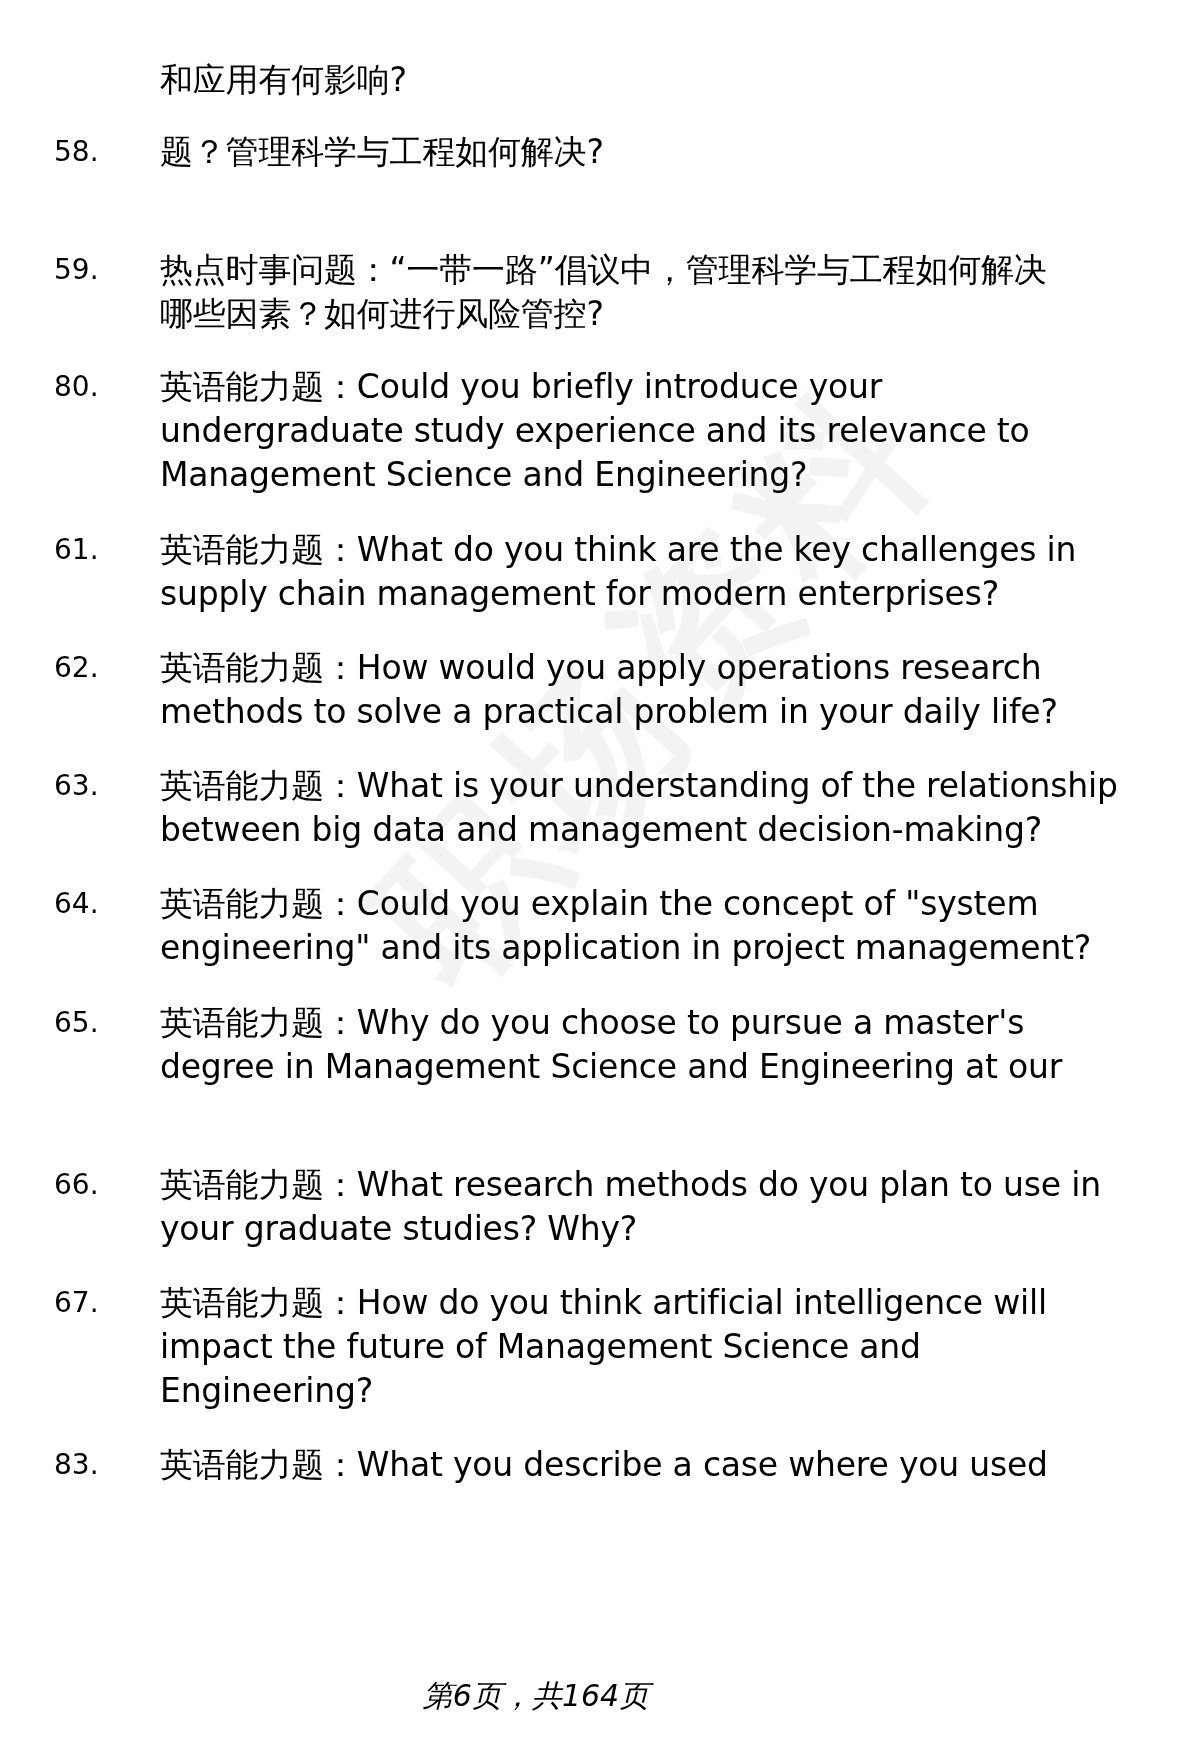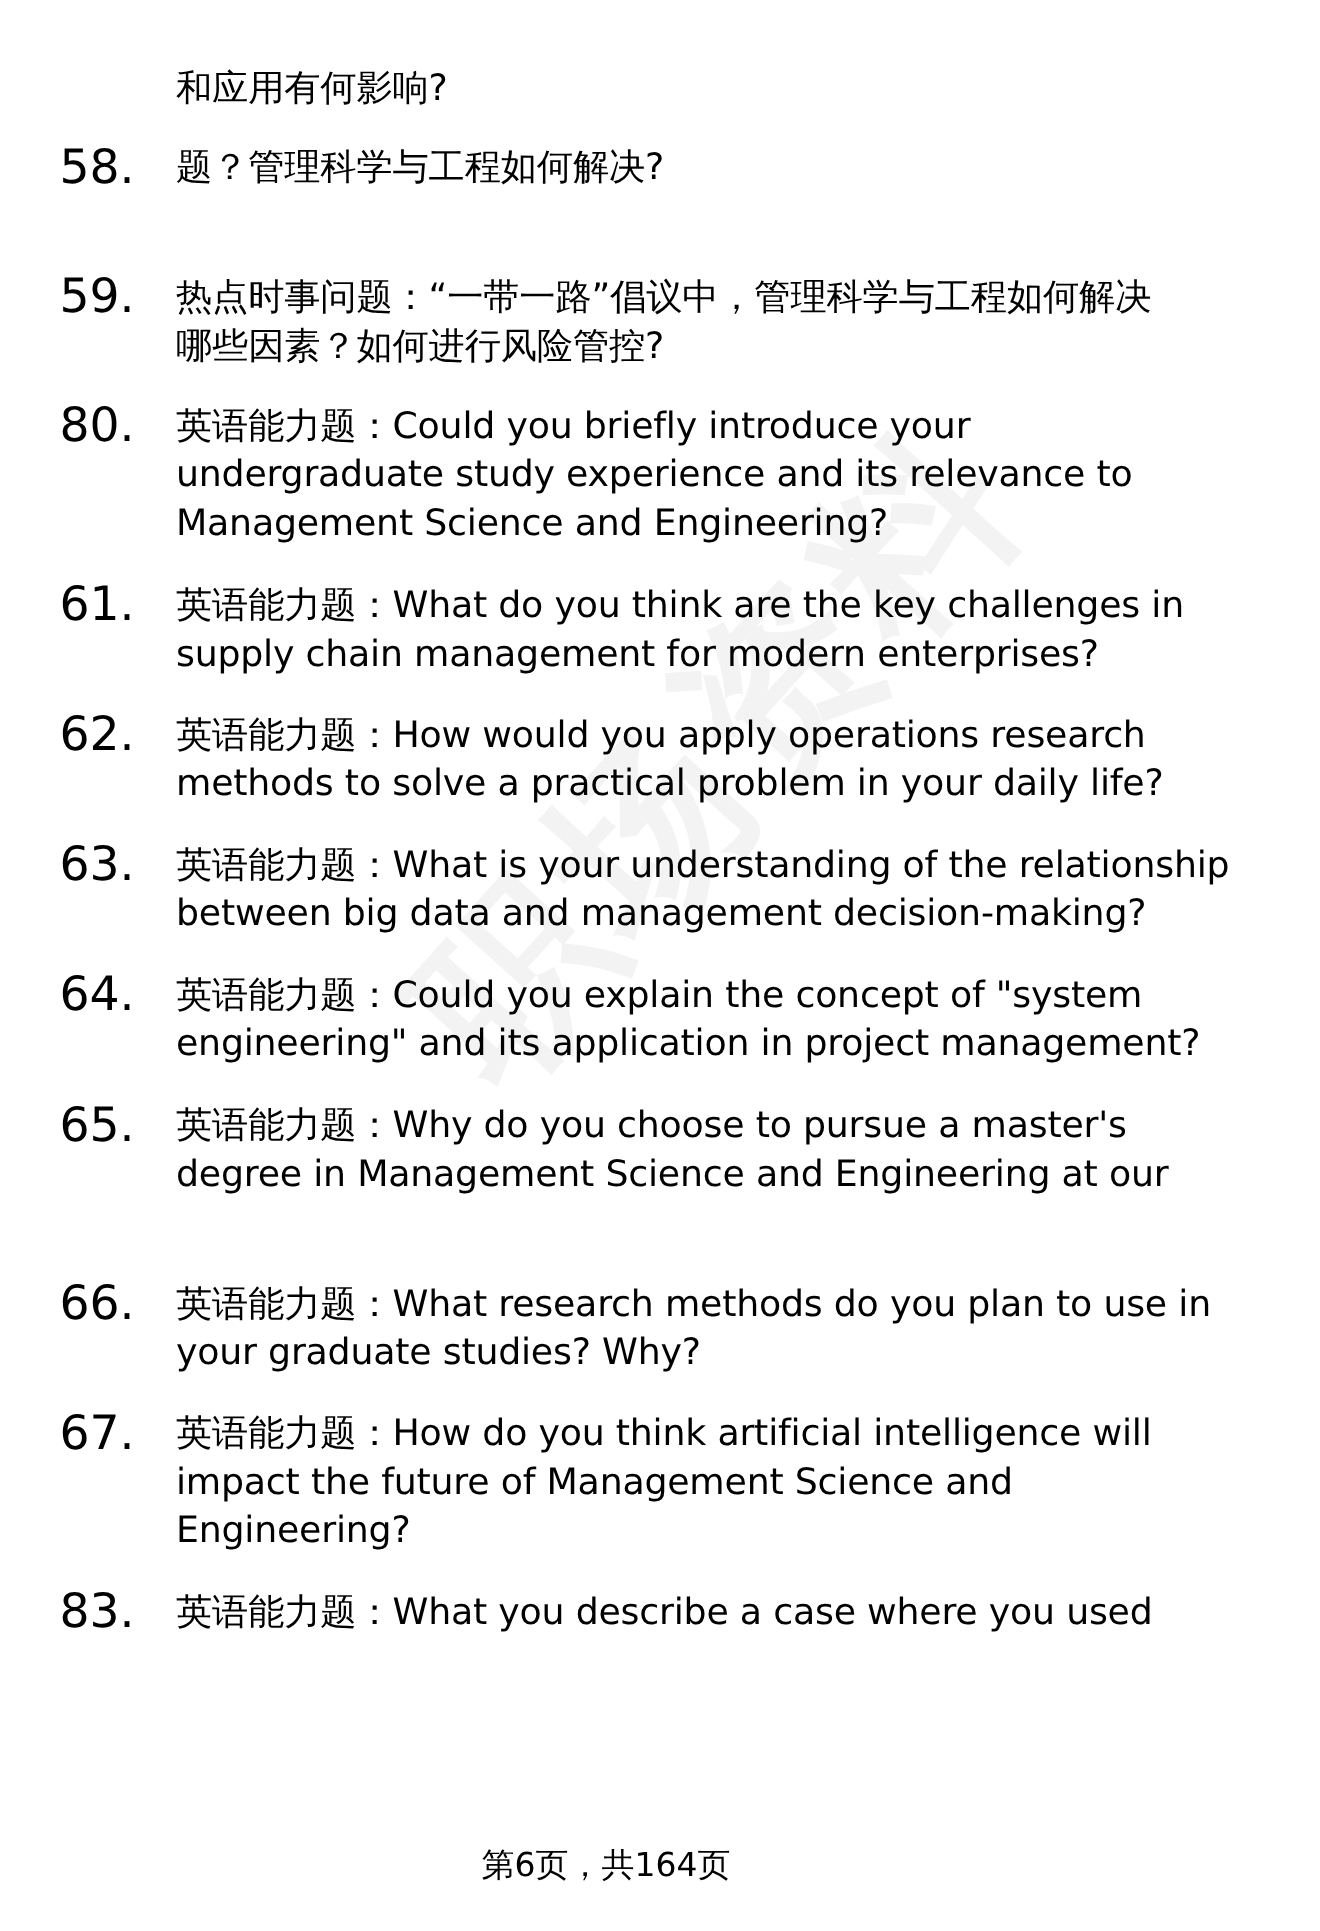--- a/index.html
+++ b/index.html
@@ -4,25 +4,25 @@
   <style>
     html, body { margin: 0; padding: 0; background: #ffffff; }
     body { width: 1200px; height: 1755px; position: relative; overflow: hidden;
            font-family: "DejaVu Sans", "Liberation Sans", sans-serif; color: #000; }
     .page { position: absolute; left: 0; top: 0; width: 1200px; height: 1755px; }
     .watermark { position: absolute; left: 230px; top: 520px; width: 900px; height: 140px;
                  transform: rotate(-48deg); transform-origin: center;
                  font-size: 170px; font-weight: bold; color: #000; opacity: 0.045;
                  letter-spacing: 10px; white-space: nowrap; pointer-events: none; z-index: 0; }
     .item { position: absolute; left: 0; width: 1200px; z-index: 1; }
-    .num { position: absolute; left: 54px; top: 0; font-size: 43px; line-height: 44px; }
+    .num { position: absolute; left: 54px; top: 0; font-size: 28px; line-height: 44px; }
     .lines { position: absolute; left: 128px; top: 0; width: 1060px; margin-left: 32px; }
     .line { display: block; font-size: 33px; line-height: 44px; white-space: nowrap; letter-spacing: -0.2px; }
-    .footer { position: absolute; left: 15px; width: 1072px; top: 1676px; text-align: center;
-              font-size: 30px; line-height: 40px; z-index: 1; }
+    .footer { position: absolute; left: 0; width: 1072px; top: 1676px; text-align: center;
+              font-size: 30px; line-height: 40px; z-index: 1; font-style: italic; }
   </style>
 </head>
 <body>
 
 <div class="page">
 
   <div class="watermark">职场资料</div>
 
   <div class="item" style="top:58px;">
     <div class="lines">

